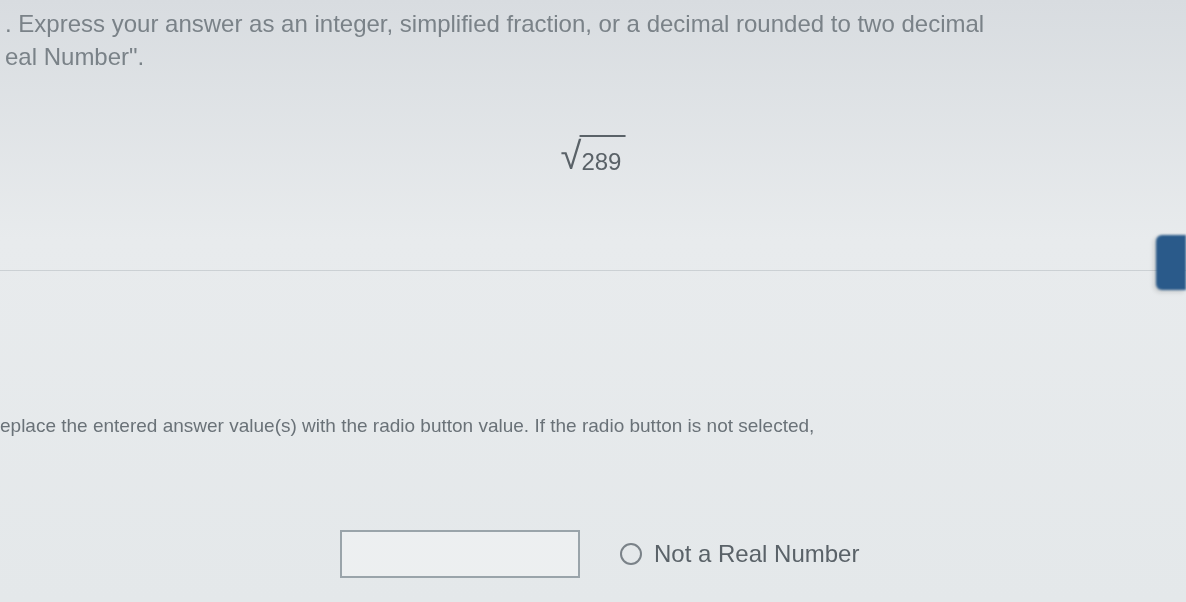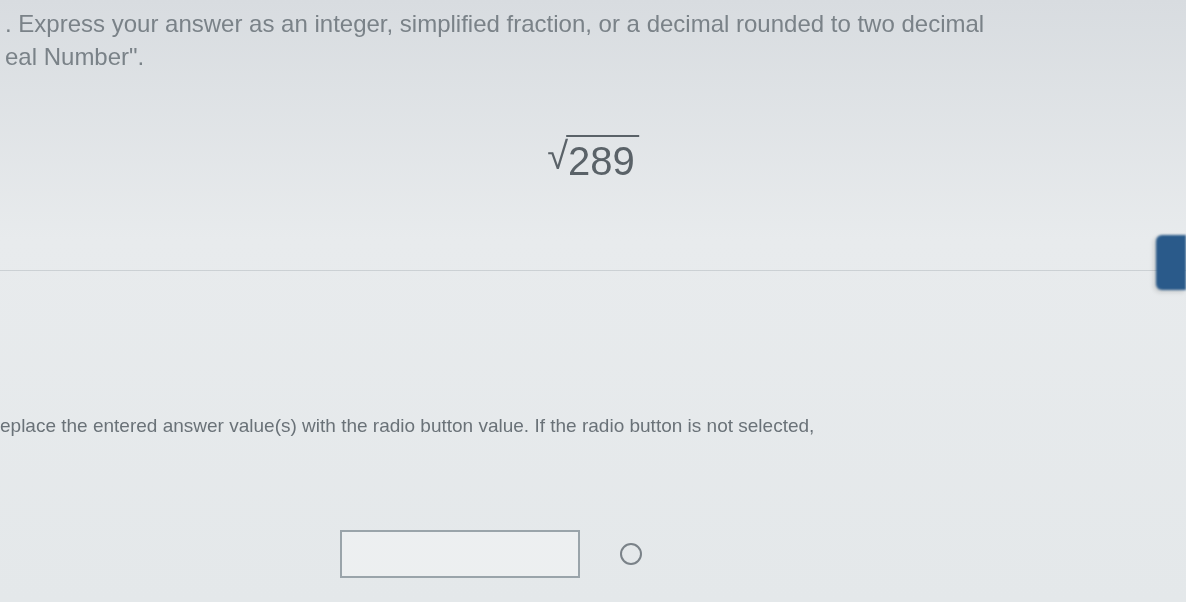--- a/index.html
+++ b/index.html
@@ -44,24 +44,24 @@
       filter: blur(0.5px);
     }
     .sqrt-symbol {
       font-size: 38px;
       color: #5a6268;
       line-height: 1;
       position: relative;
       top: 2px;
     }
     .sqrt-content {
-      font-size: 40px;
+      font-size: 24px;
       color: #5a6268;
       border-top: 2px solid #5a6268;
-      padding: 2px 4px 0 2px;
+      padding: 12px 4px 0 2px;
       margin-left: -2px;
       line-height: 1.1;
     }
     .side-icon {
       position: absolute;
       right: 0;
       top: 235px;
       width: 30px;
       height: 55px;
       background: #2a5a8a;
@@ -140,14 +140,15 @@
 <div class="divider"></div>
 
 <div class="side-icon"></div>
 
 <div class="replace-text">eplace the entered answer value(s) with the radio button value. If the radio button is not selected,</div>
 
 <div class="answer-row">
   <input type="text" class="answer-input" value="" style="">
   <div class="radio-group">
     <div class="radio-circle"></div>
+    <span class="radio-label">Not a Real Number</span>
   </div>
 </div>
 
 </body></html>

